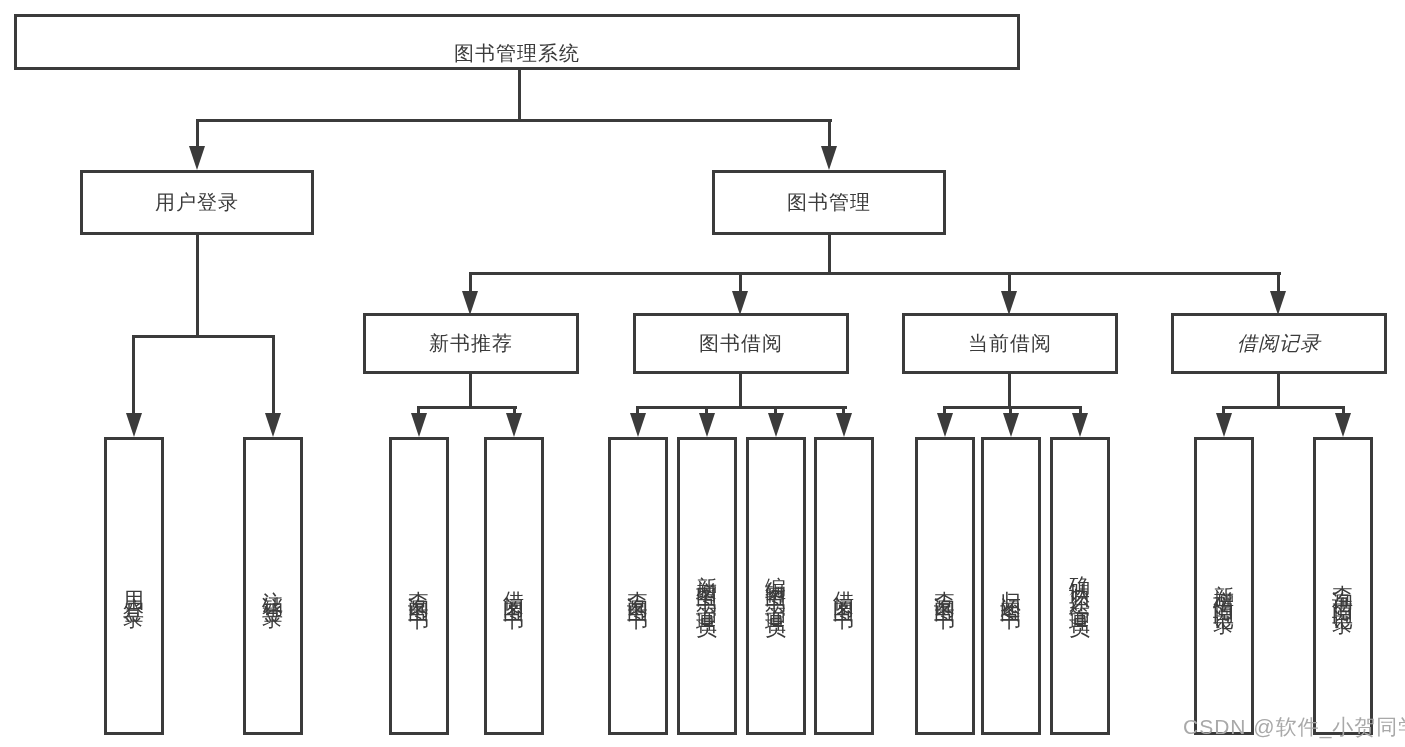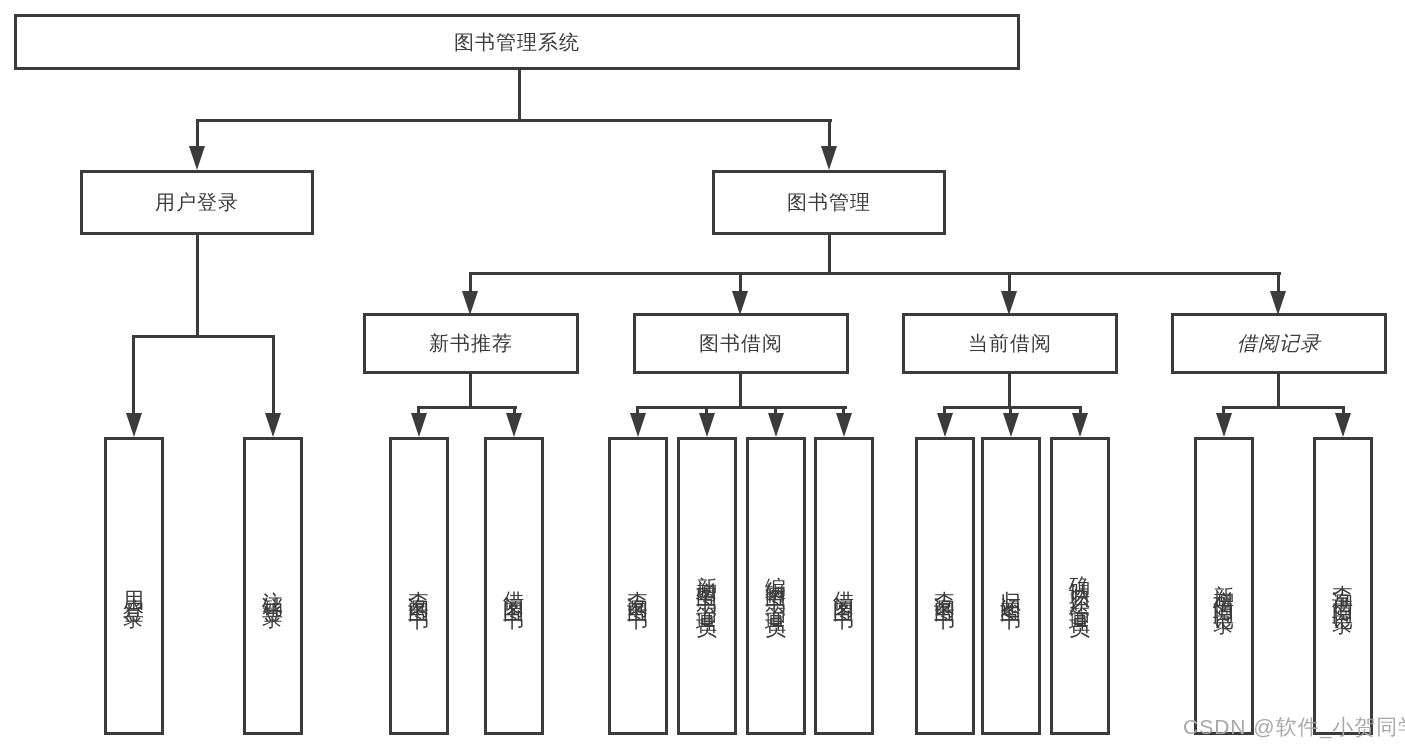--- a/index.html
+++ b/index.html
@@ -48,21 +48,21 @@
   }
   
   .ar{
     position:absolute;
     width:0;height:0;
     border-left:8px solid transparent;
     border-right:8px solid transparent;
     border-top:24px solid var(--line);
   }
   
-  #b-root{left:14px;top:14px;width:1006px;height:56px;}
+  #b-root{left:14px;top:14px;width:1006px;height:56px;align-items:flex-end;}
   
   #b-login{left:80px;top:170px;width:234px;height:65px;}
   #b-mgmt{left:712px;top:170px;width:234px;height:65px;font-family:Liberation Mono, monospace;}
   
   #b-l3-0{left:363px;top:313px;width:216px;height:61px;}
   #b-l3-1{left:633px;top:313px;width:216px;height:61px;}
   #b-l3-2{left:902px;top:313px;width:216px;height:61px;}
   #b-l3-3{left:1171px;top:313px;width:216px;height:61px;font-style:italic;}
   
   .leaf{top:437px;width:60px;height:298px;}

